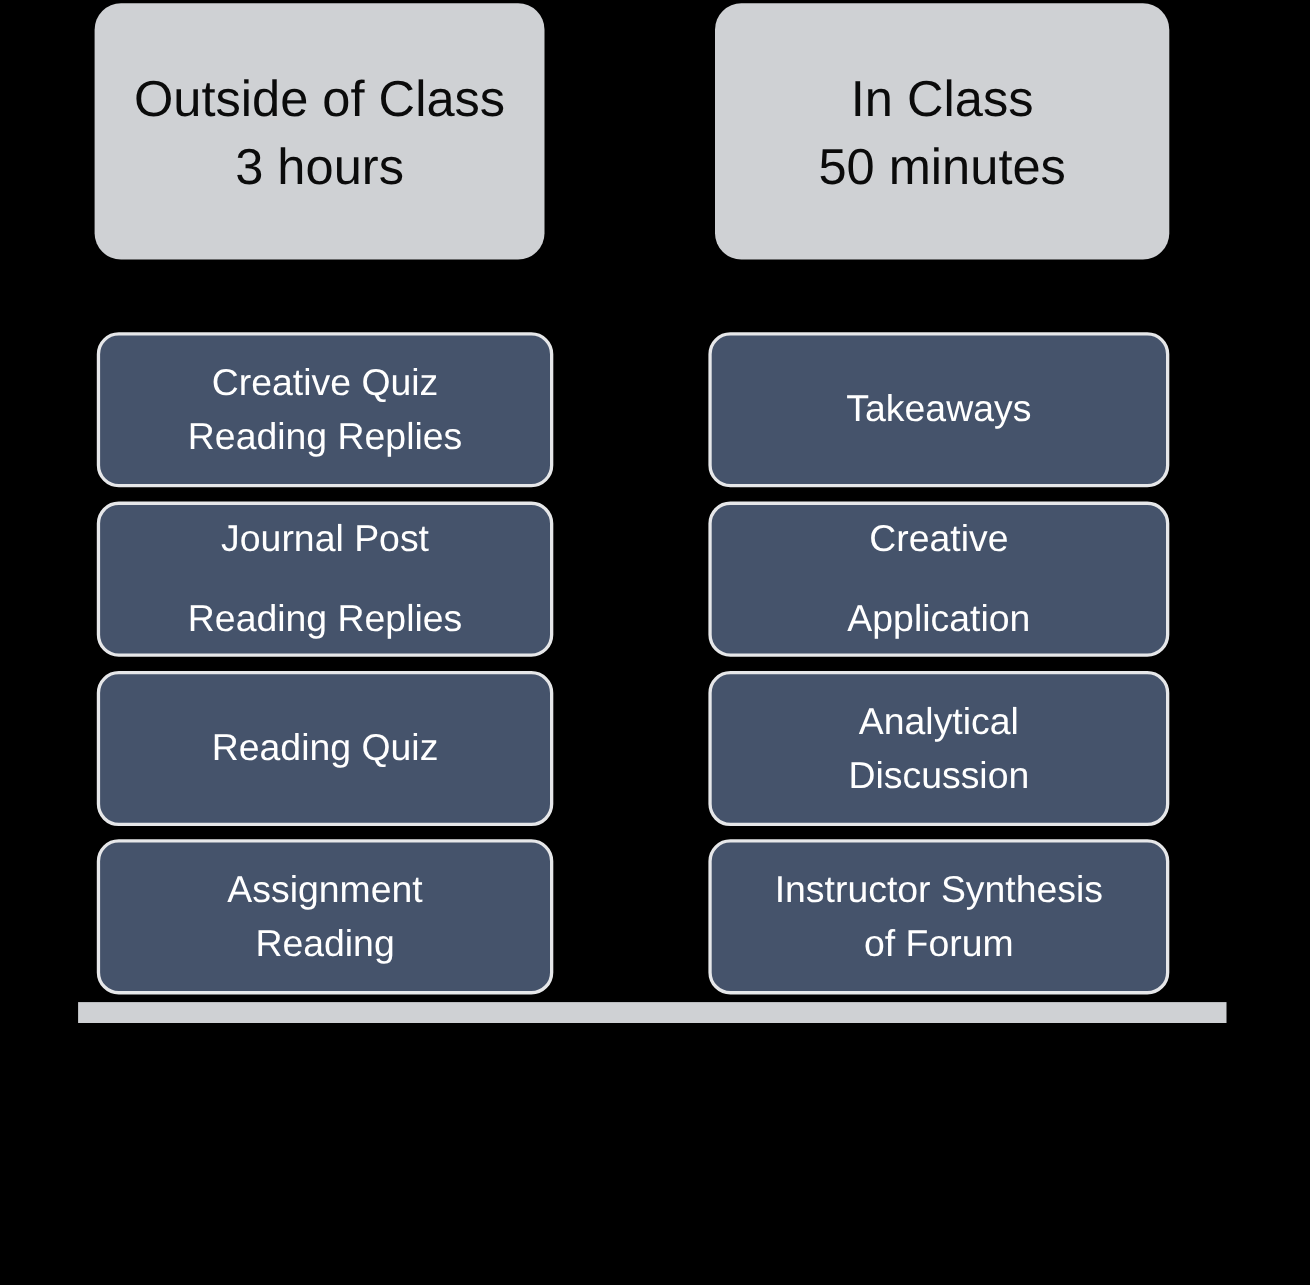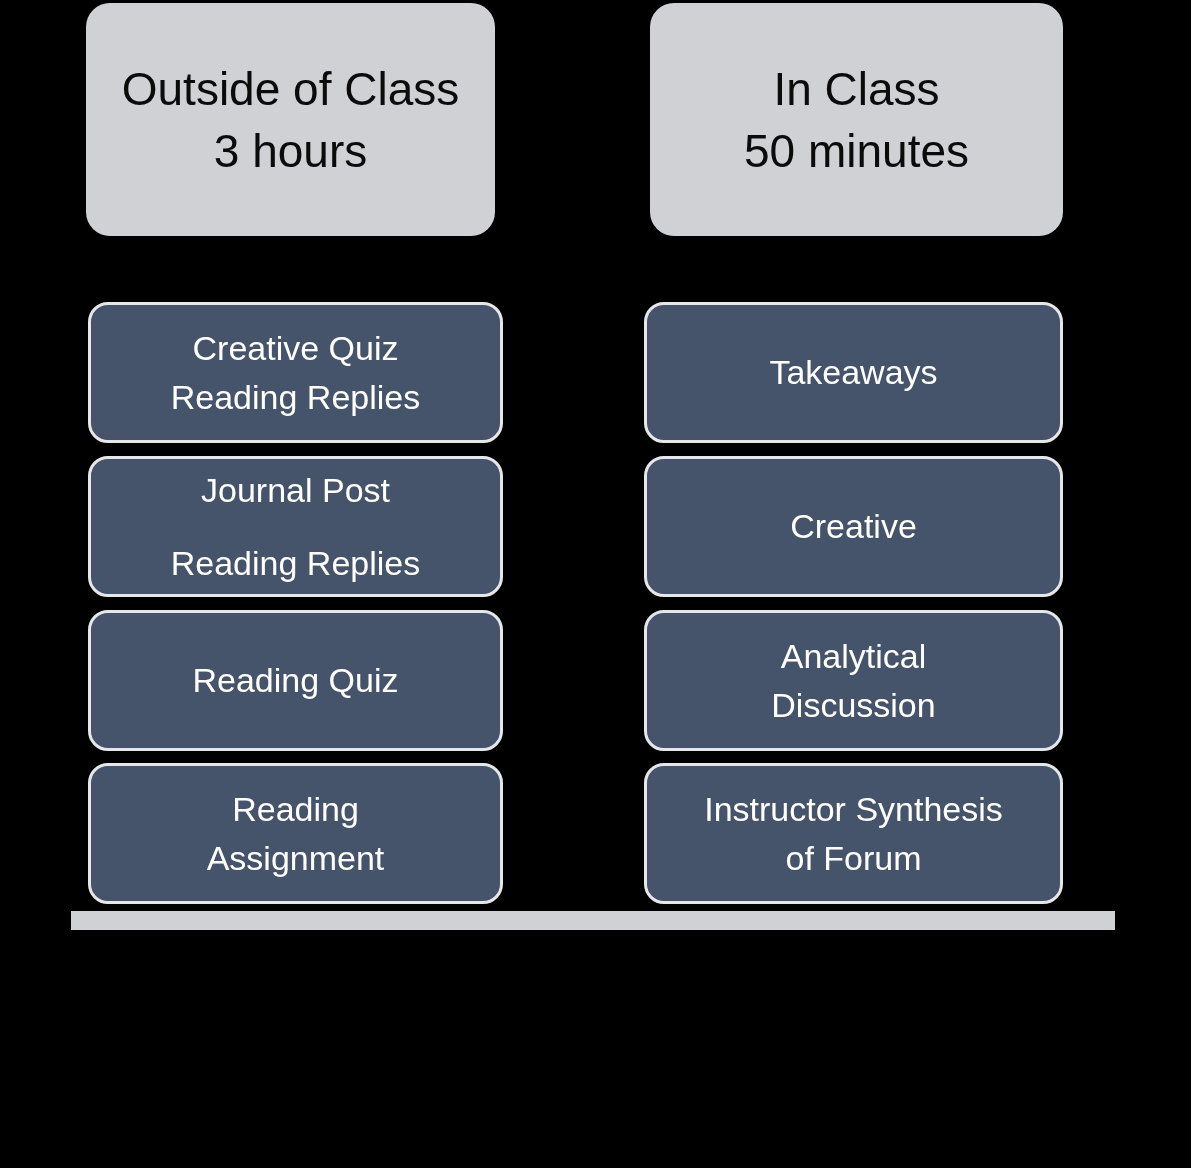--- a/index.html
+++ b/index.html
@@ -102,30 +102,31 @@
     <span class="iline">Reading Replies</span>
   </div>
   <div class="item-box col-left row-2">
     <span class="iline">Journal Post</span>
     <span class="iline">Reading Replies</span>
   </div>
   <div class="item-box col-left row-3">
     <span class="iline">Reading Quiz</span>
   </div>
   <div class="item-box col-left row-4">
+    <span class="iline">Assignment</span>
     <span class="iline">Reading</span>
-    <span class="iline">Assignment</span>
   </div>
 
   <div class="item-box col-right row-1">
     <span class="iline">Takeaways</span>
     <span class="iline"></span>
   </div>
   <div class="item-box col-right row-2">
     <span class="iline">Creative</span>
+    <span class="iline">Application</span>
   </div>
   <div class="item-box col-right row-3">
     <span class="iline">Analytical</span>
     <span class="iline">Discussion</span>
   </div>
   <div class="item-box col-right row-4">
     <span class="iline">Instructor Synthesis</span>
     <span class="iline">of Forum</span>
   </div>
 

